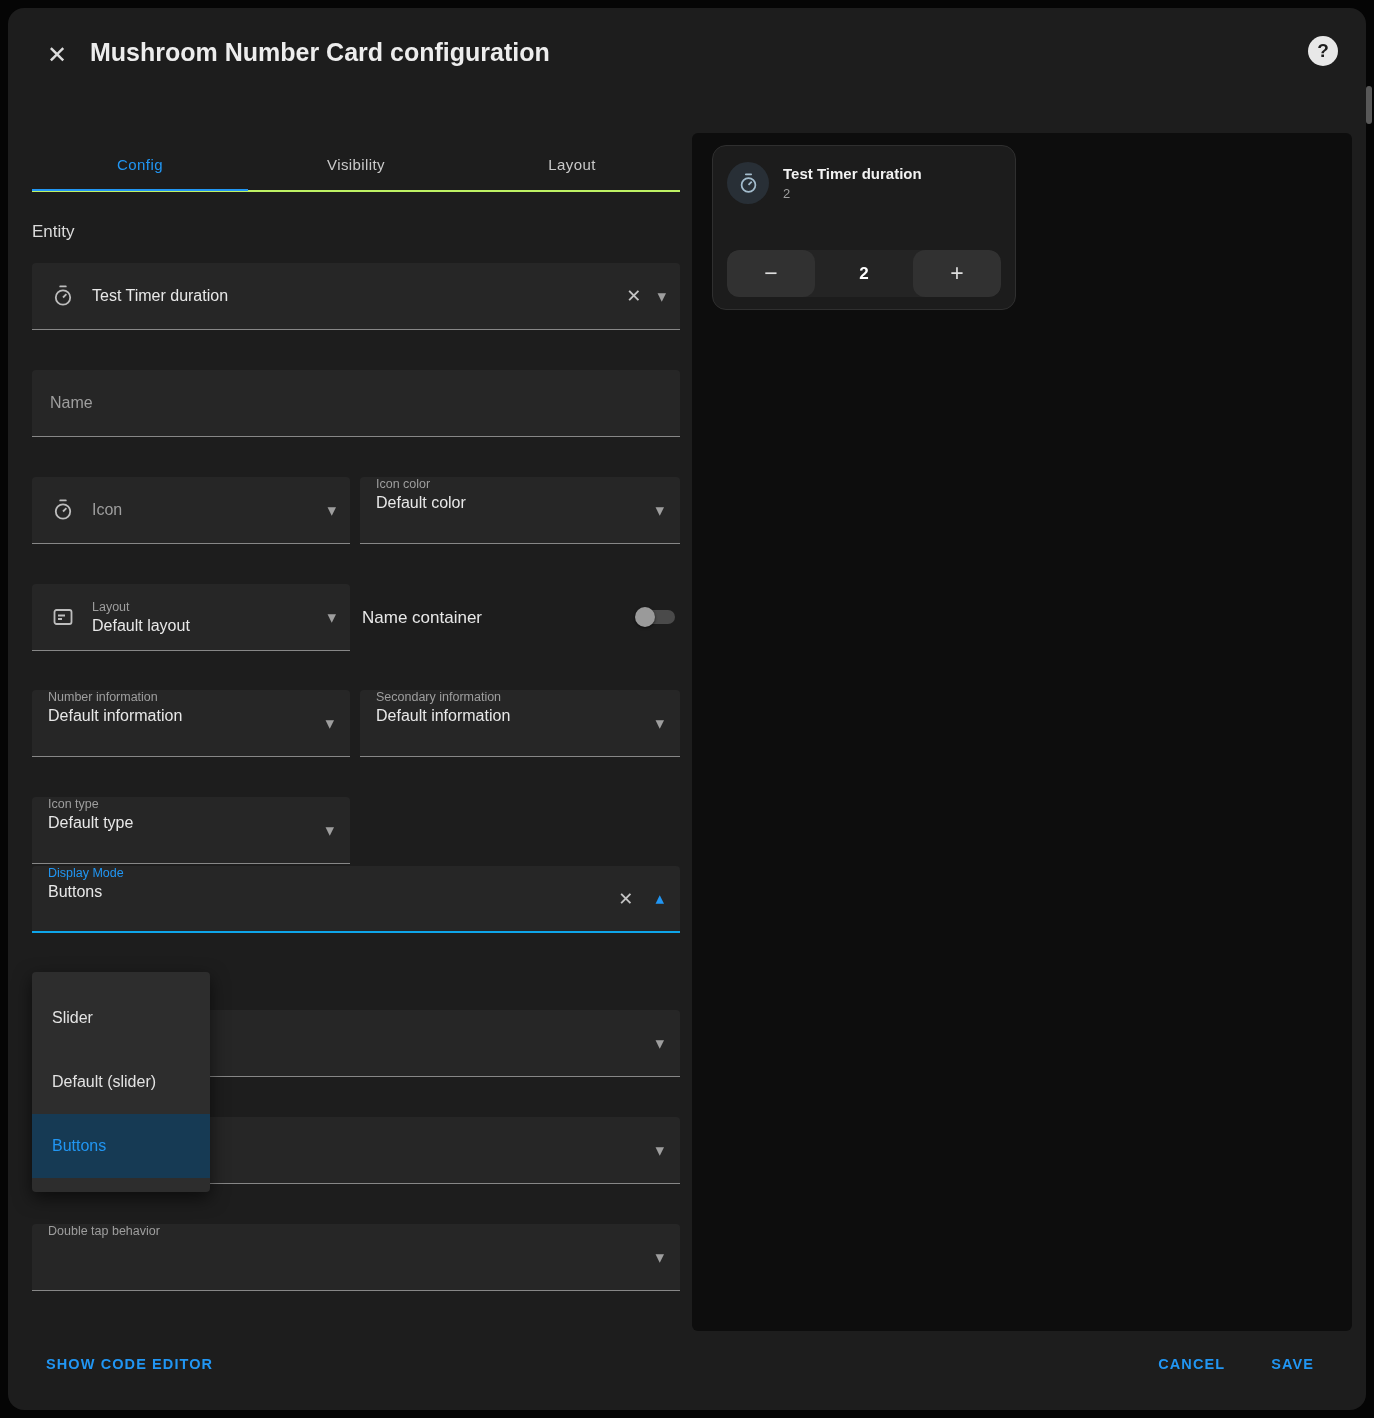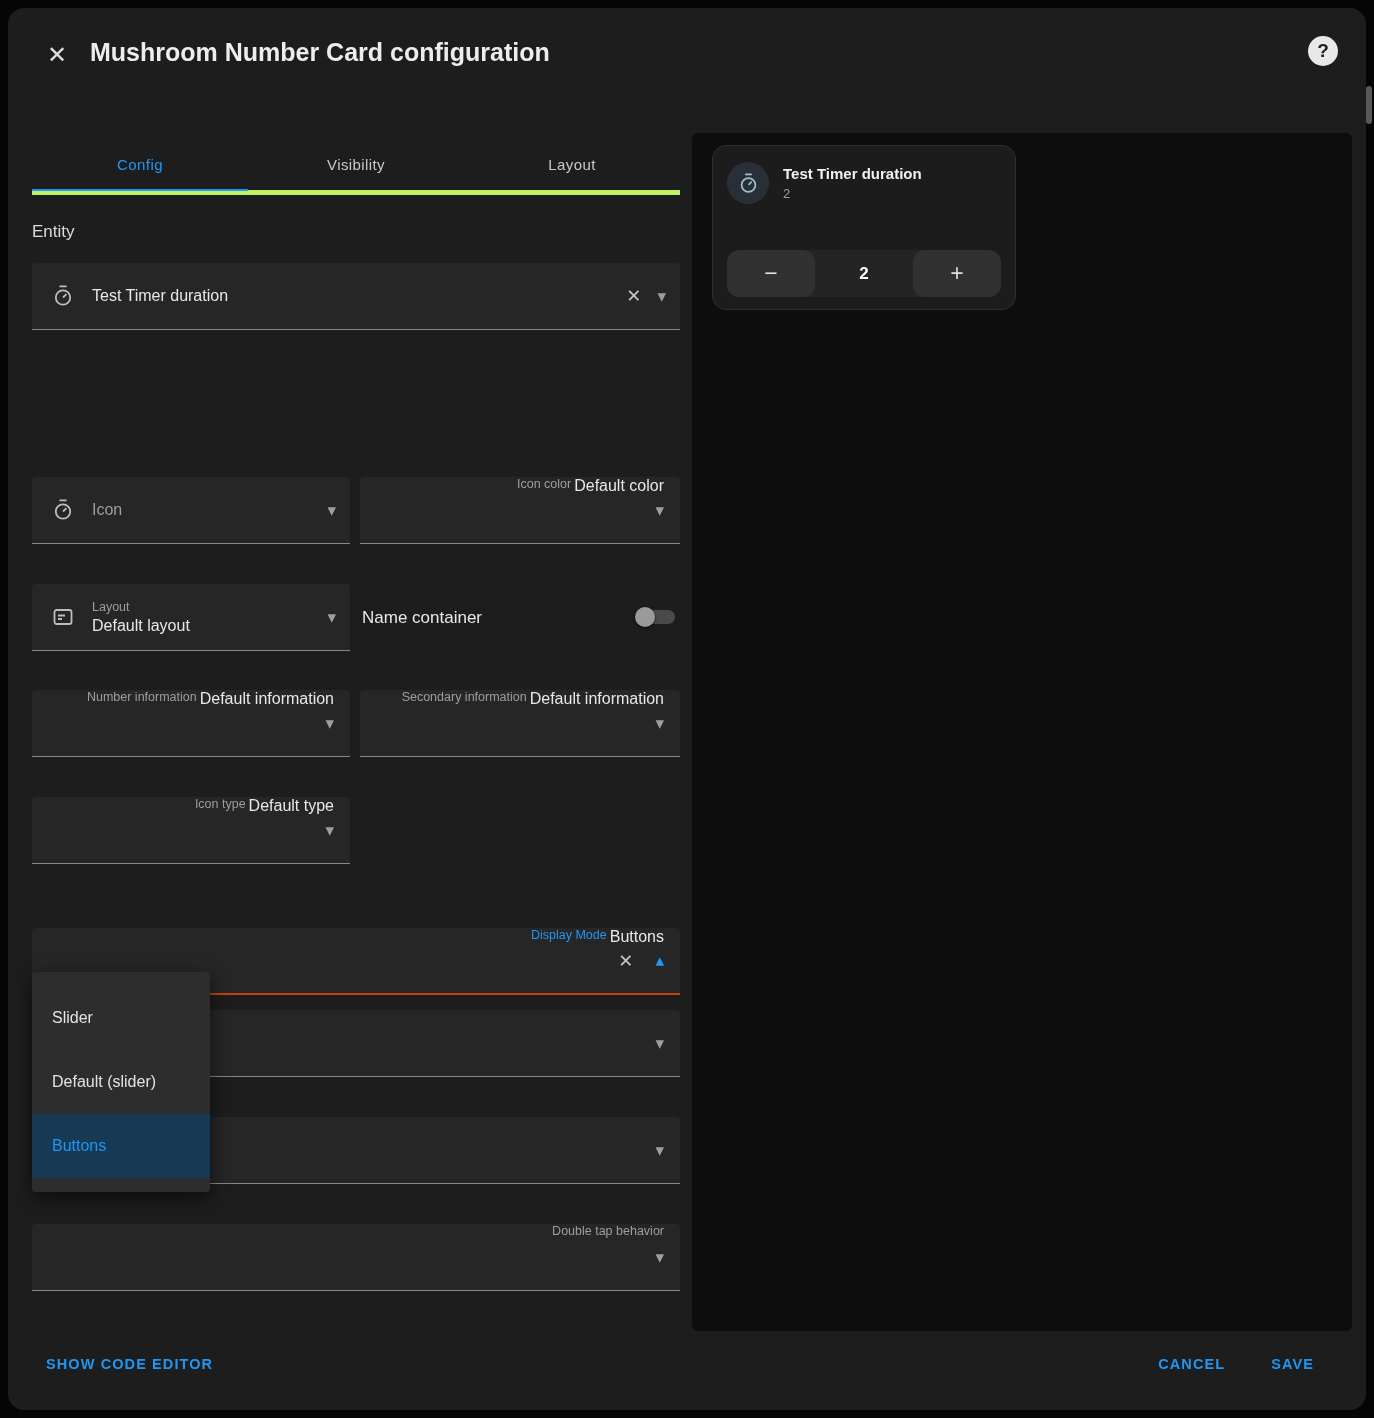--- a/index.html
+++ b/index.html
@@ -8,33 +8,33 @@
     border-radius:16px;overflow:hidden;color:#e1e1e1}
 
   
   .close-btn{position:absolute;left:28px;top:26px;width:42px;height:42px;display:flex;align-items:center;
     justify-content:center;color:#dcdcdc;font-size:24px;cursor:pointer}
   .dlg-title{position:absolute;left:82px;top:30px;font-size:25px;font-weight:700;color:#ededed}
   .help-btn{position:absolute;right:28px;top:28px;width:30px;height:30px;border-radius:50%;background:#e8e8e8;
     color:#1d1d1d;display:flex;align-items:center;justify-content:center;font-weight:700;font-size:19px;cursor:pointer}
 
   
-  .tabs{position:absolute;left:24px;top:130px;width:648px;height:52px;display:flex;border-bottom:5px solid #bef264}
+  .tabs{position:absolute;left:24px;top:130px;width:648px;height:52px;display:flex;border-bottom:2px solid #bef264}
   .tab{flex:1;display:flex;align-items:center;justify-content:center;font-size:15px;font-weight:500;
     color:#c9c9c9;letter-spacing:.4px;position:relative;cursor:pointer}
   .tab.active{color:#2196f3}
   .tab.active::after{content:"";position:absolute;left:0;right:0;bottom:-1px;height:2px;background:#2196f3}
 
   .section-label{position:absolute;left:24px;top:214px;font-size:17px;color:#dadada}
 
   
   .field{position:absolute;background:#262626;border-radius:4px 4px 0 0;box-sizing:border-box;
     border-bottom:1px solid rgba(255,255,255,.45);height:67px}
   .field.row{display:flex;align-items:center;gap:16px;padding:0 14px 0 18px}
-  .field.col{display:flex;justify-content:flex-end;gap:3px;padding:0 16px}
+  .field.col{display:flex;flex-direction:column;justify-content:flex-start;gap:3px;padding:0 16px}
   .flabel{font-size:12.5px;color:#9e9e9e}
   .fvalue{font-size:16px;color:#e8e8e8}
   .fplaceholder{font-size:16px;color:#9e9e9e}
   .spacer{flex:1}
   .f-icon{width:26px;height:26px;color:#bdbdbd;display:flex;align-items:center;justify-content:center}
   .f-icon svg{width:24px;height:24px}
   .chev{color:#9e9e9e;font-size:17px;line-height:1;cursor:pointer}
   .chev.blue{color:#2196f3}
   .clear{color:#c4c4c4;font-size:18px;line-height:1;cursor:pointer}
   .chev-abs{position:absolute;right:16px;top:50%;transform:translateY(-50%)}
@@ -49,21 +49,21 @@
   #layout-field{left:24px;top:576px;width:318px}
   .fill-label{position:absolute;left:354px;top:576px;height:67px;display:flex;align-items:center;
     font-size:17px;color:#e8e8e8}
   .switch{position:absolute;left:627px;top:598px;width:44px;height:22px;cursor:pointer}
   .switch .track{position:absolute;left:4px;top:4px;width:36px;height:14px;border-radius:7px;background:#4a4a4a}
   .switch .thumb{position:absolute;left:0;top:1px;width:20px;height:20px;border-radius:50%;background:#9a9a9a;
     box-shadow:0 1px 3px rgba(0,0,0,.6)}
   #primary-field{left:24px;top:682px;width:318px}
   #secondary-field{left:352px;top:682px;width:320px}
   #icon-type-field{left:24px;top:789px;width:318px}
-  #display-mode-field{left:24px;top:920px;width:648px;border-bottom:2px solid #c2410c}
+  #display-mode-field{left:24px;top:858px;width:648px;border-bottom:2px solid #0ea5e9}
   #display-mode-field .flabel{color:#2196f3}
   .dm-icons{position:absolute;right:16px;top:50%;transform:translateY(-50%);display:flex;align-items:center;gap:22px}
   #hidden-field-1{left:24px;top:1002px;width:648px;z-index:1}
   #hidden-field-2{left:24px;top:1109px;width:648px;z-index:1}
   #double-tap-field{left:24px;top:1216px;width:648px}
 
   
   .menu{position:absolute;left:24px;top:964px;width:178px;background:#2d2d2d;border-radius:4px;
     box-shadow:0 6px 18px rgba(0,0,0,.6);padding:14px 0;z-index:5}
   .menu-item{height:64px;display:flex;align-items:center;padding:0 20px;font-size:16px;color:#e3e3e3;cursor:pointer}
@@ -118,20 +118,23 @@
           <path d="M12 13.5l3.4-3.4"></path>
           <path d="M9.2 2.4h5.6" stroke-linecap="round"></path>
       </svg>
     </span>
     <span class="fvalue">Test Timer duration</span>
     <span class="spacer"></span>
     <span class="clear">✕</span>
     <span class="chev">▾</span>
   </div>
 
+  <div class="field" id="name-field">
+    <input class="name-input" placeholder="Name" style="">
+  </div>
 
   <div class="field row" id="icon-field">
     <span class="f-icon">
       <svg viewBox="0 0 24 24" fill="none" stroke="currentColor" stroke-width="1.8">
         <circle cx="12" cy="13.5" r="7.2"></circle>
           <path d="M12 13.5l3.4-3.4"></path>
           <path d="M9.2 2.4h5.6" stroke-linecap="round"></path>
       </svg>
     </span>
     <span class="fplaceholder">Icon</span>

